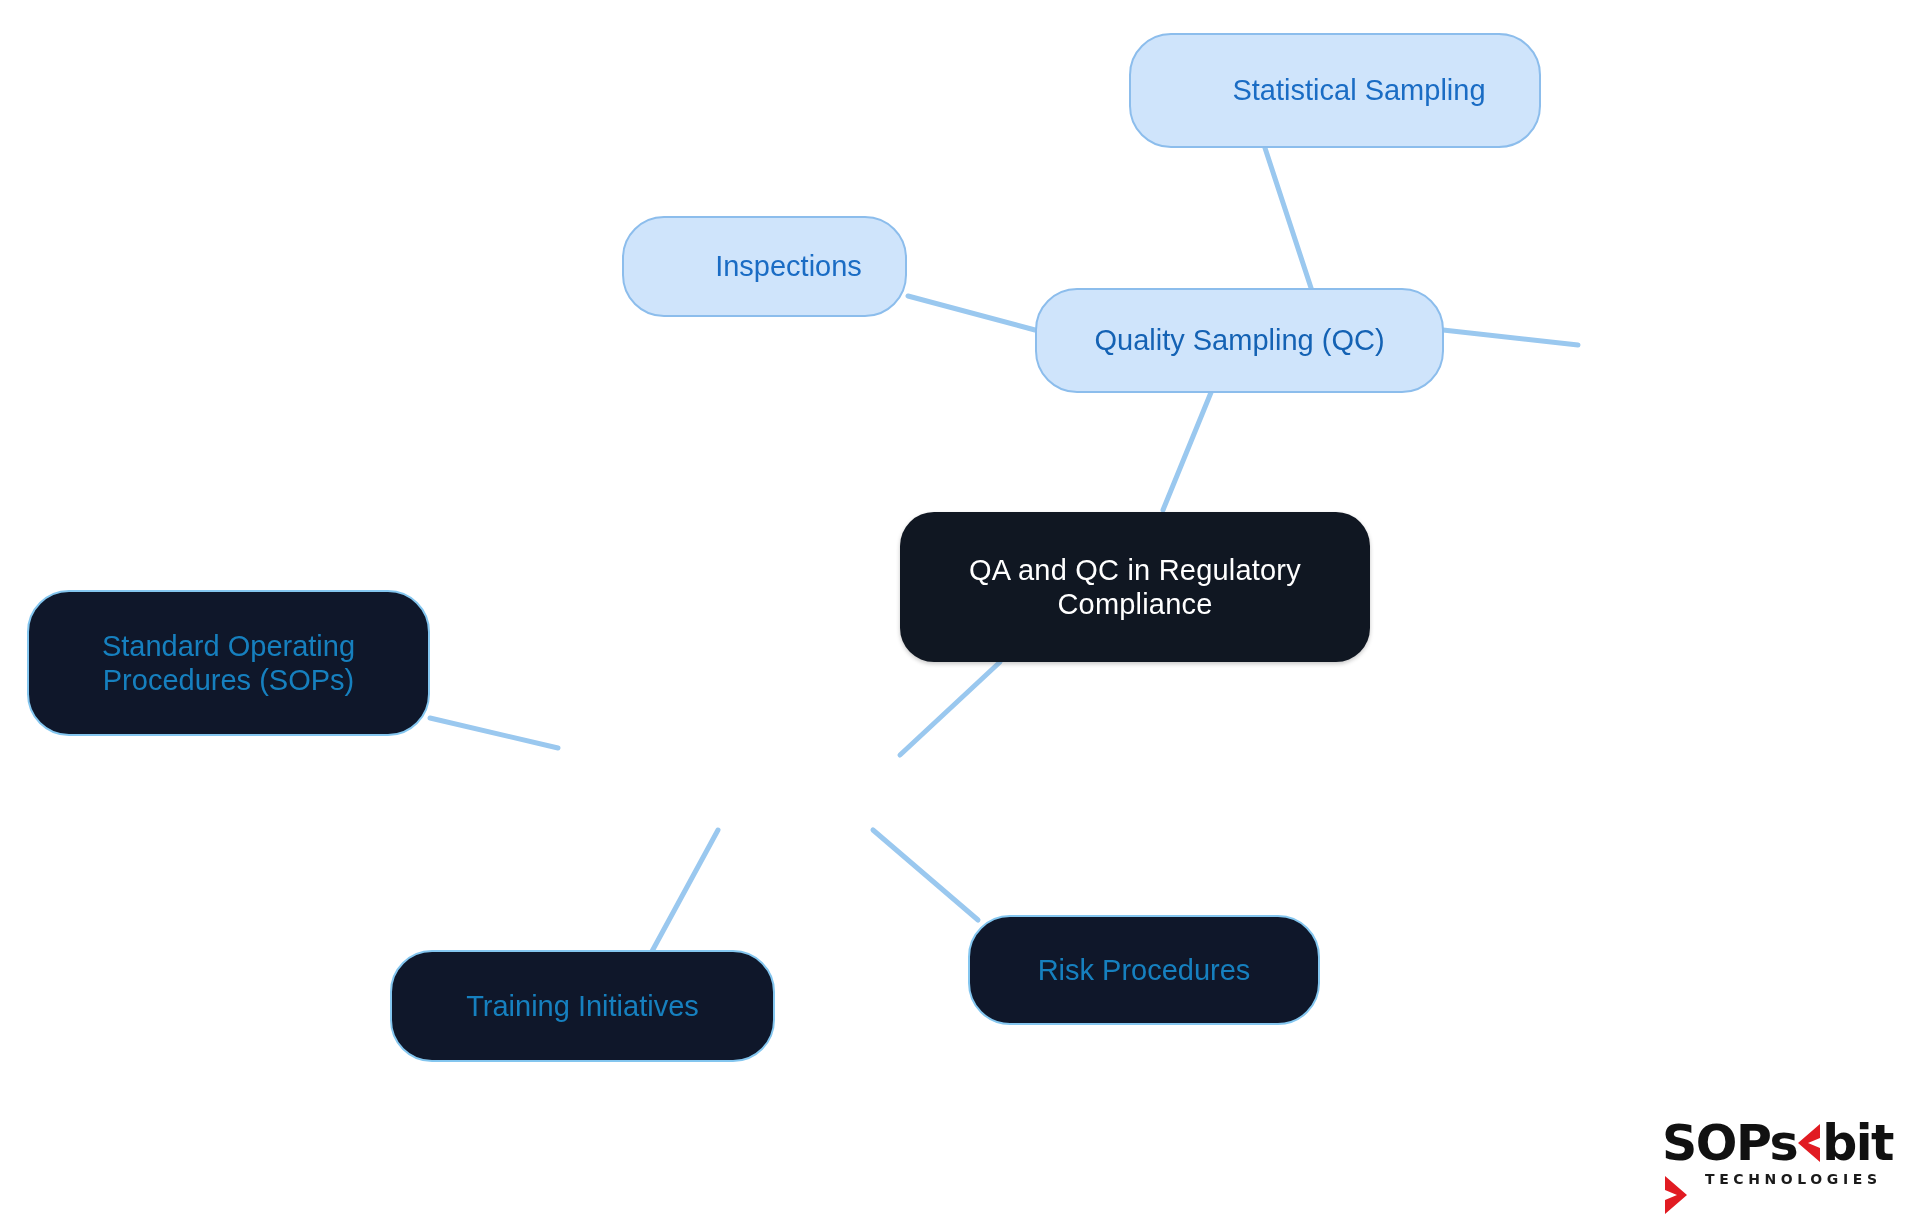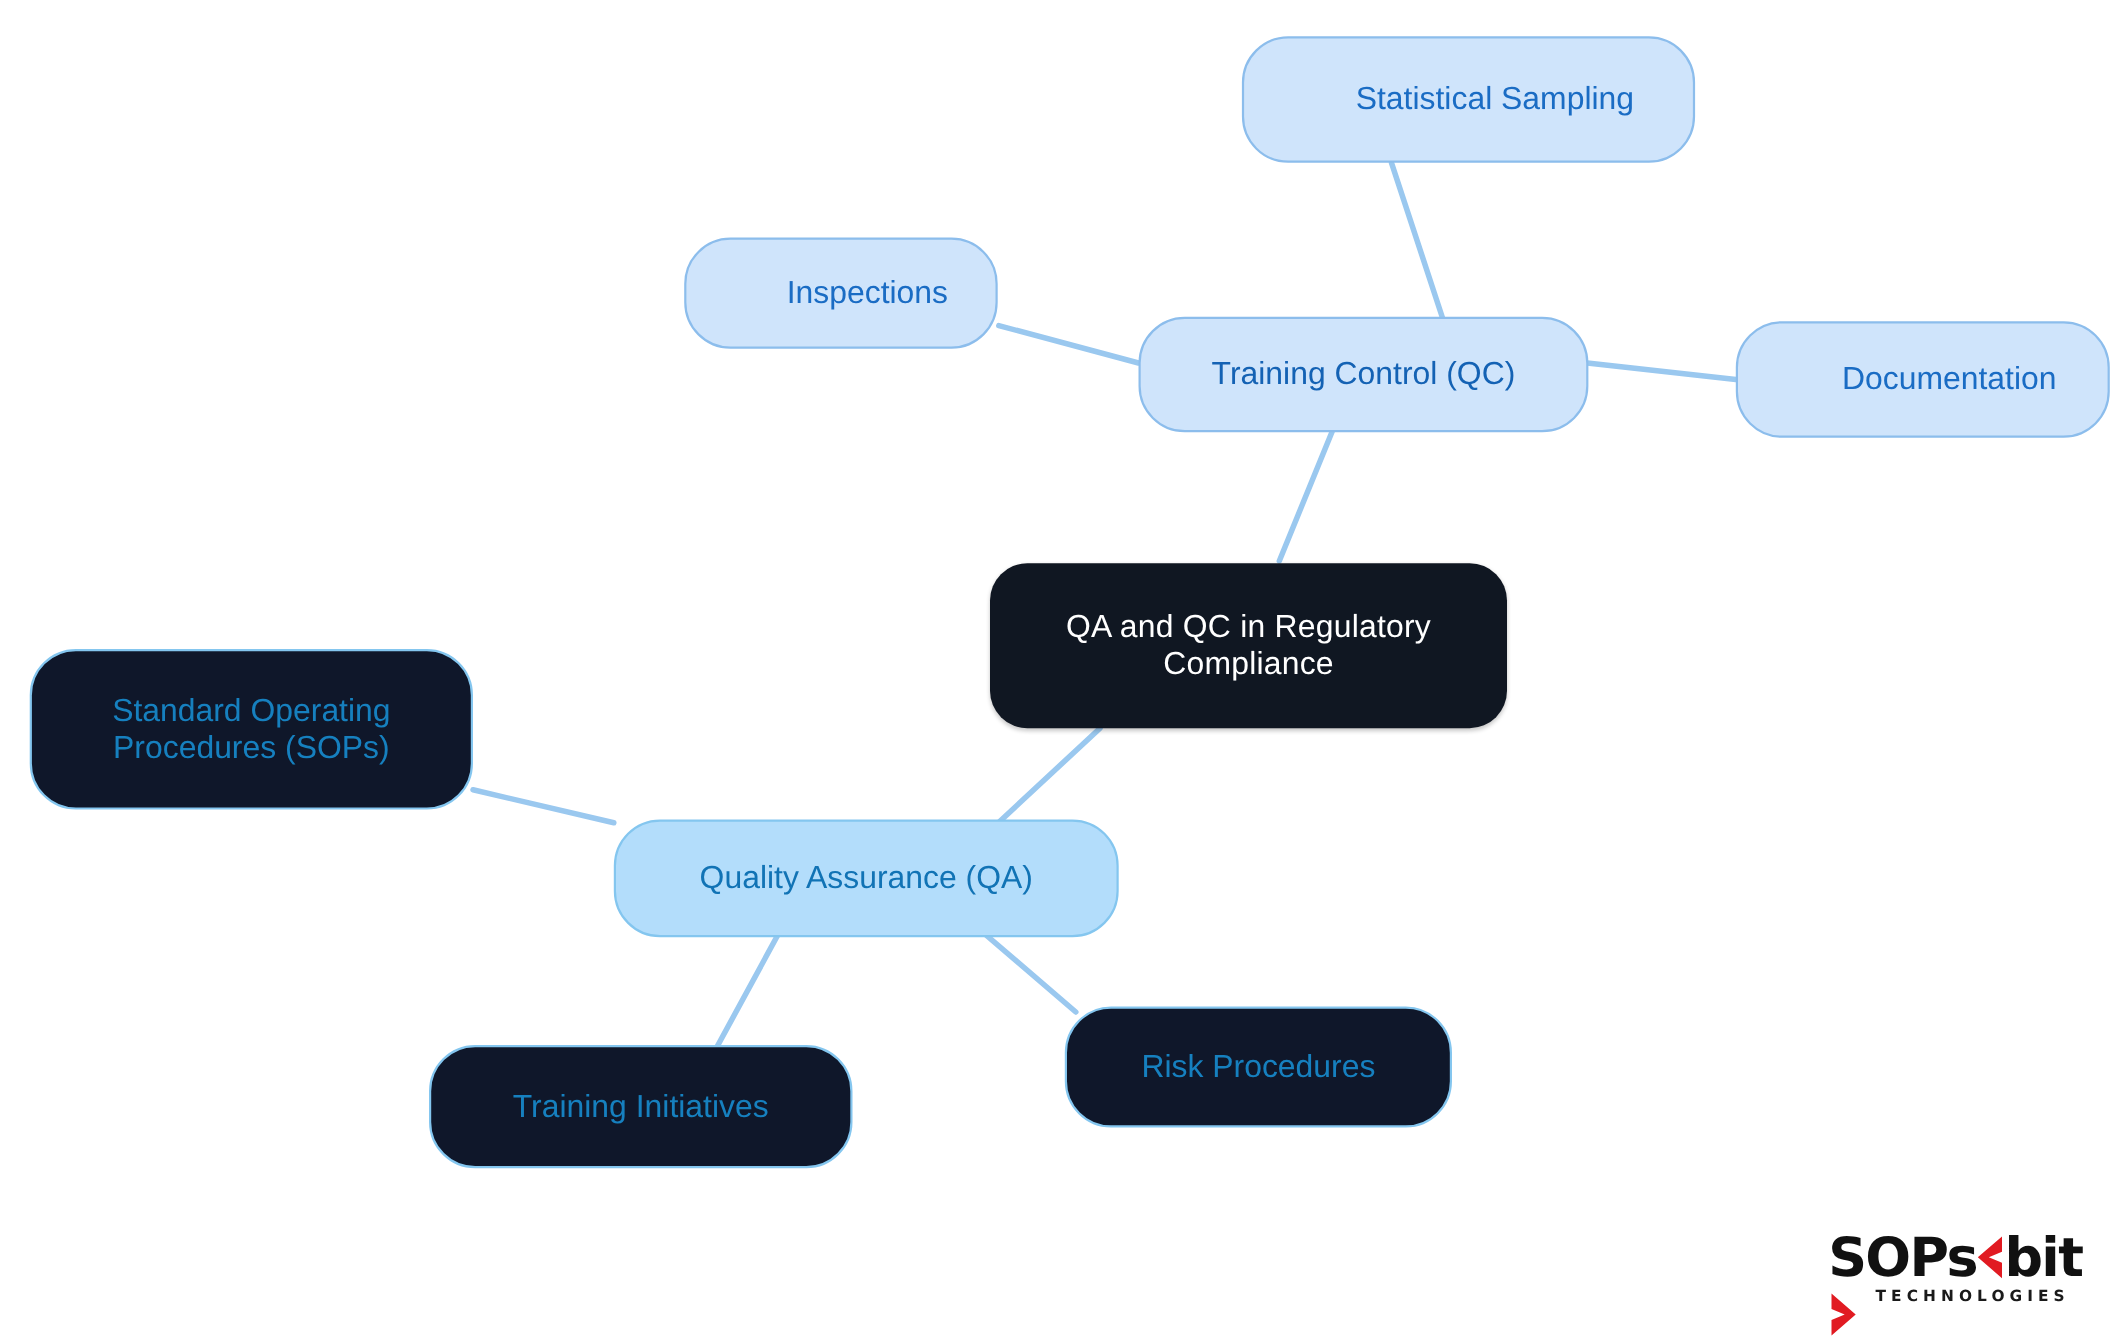--- a/index.html
+++ b/index.html
@@ -122,39 +122,33 @@
 
   <div class="node node-leaf-qc" style="left:1129px; top:33px; width:412px; height:115px;">
     <span>Statistical Sampling</span>
   </div>
 
   <div class="node node-leaf-qc" style="left:622px; top:216px; width:285px; height:101px;">
     <span>Inspections</span>
   </div>
 
   <div class="node node-branch-qc" style="left:1035px; top:288px; width:409px; height:105px;">
-    <span>Training Control (QC)</span>
+    <span>Quality Sampling (QC)</span>
   </div>
 
-  <div class="node node-leaf-qc" style="left:1578px; top:292px; width:340px; height:106px;">
-    <span>Documentation</span>
-  </div>
 
   <div class="node node-root" style="left:900px; top:512px; width:470px; height:150px;">
     <span>QA and QC in Regulatory Compliance</span>
   </div>
 
   <div class="node node-leaf-qa" style="left:27px; top:590px; width:403px; height:146px;">
     <span>Standard Operating
 Procedures (SOPs)</span>
   </div>
 
-  <div class="node node-branch-qa" style="left:558px; top:745px; width:459px; height:107px;">
-    <span>Quality Assurance (QA)</span>
-  </div>
 
   <div class="node node-leaf-qa" style="left:390px; top:950px; width:385px; height:112px;justify-content:center;">
     <span>Training Initiatives</span>
   </div>
 
   <div class="node node-leaf-qa" style="left:968px; top:915px; width:352px; height:110px;">
     <span>Risk Procedures</span>
   </div>
 
   <div id="logo">

